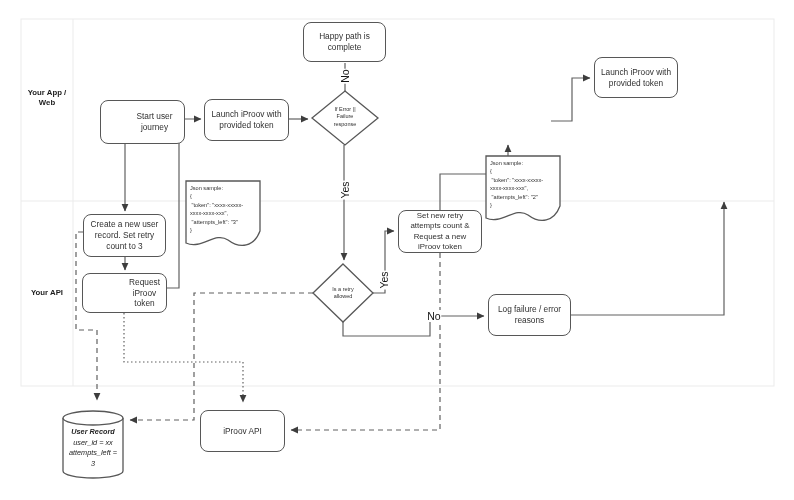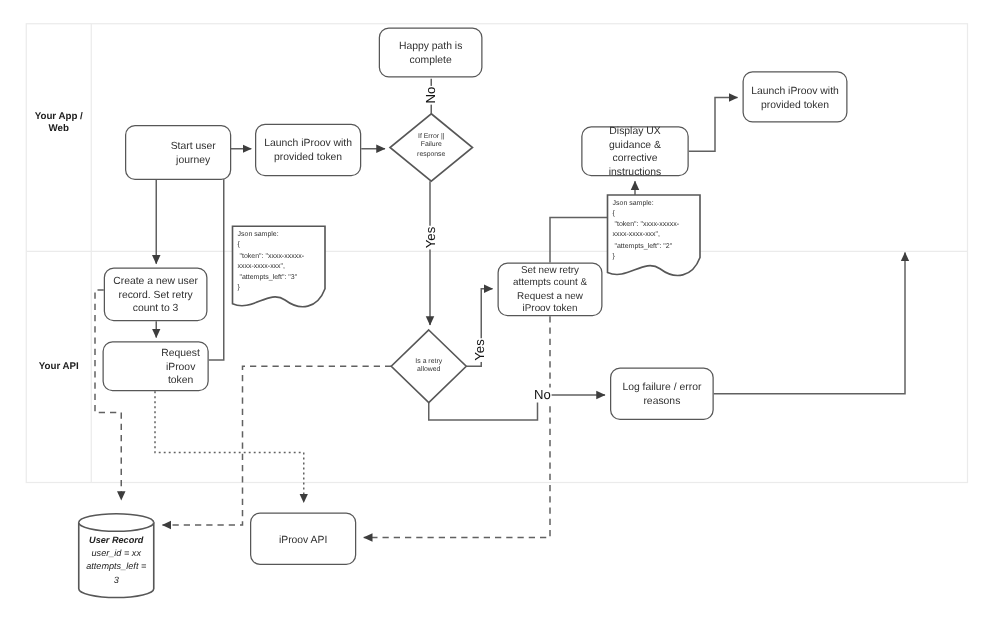--- a/index.html
+++ b/index.html
@@ -77,21 +77,20 @@
   <div class="lane-label" style="left:24px;top:88px;width:46px;">Your App /
 Web</div>
   <div class="lane-label" style="left:24px;top:288px;width:46px;">Your API</div>
 
   <div class="node" style="left:100px;top:100px;width:85px;height:44px;padding-left:28px;">Start user journey</div>
   <div class="node" style="left:204px;top:99px;width:85px;height:42px;">Launch iProov with provided token</div>
   <div class="node" style="left:303px;top:22px;width:83px;height:40px;">Happy path is complete</div>
   <div class="node" style="left:83px;top:214px;width:83px;height:43px;">Create a new user record. Set retry count to 3</div>
   <div class="node" style="left:82px;top:273px;width:85px;height:40px;padding-left:44px;">Request iProov token</div>
   <div class="node small-text" style="left:398px;top:210px;width:84px;height:43px;">Set new retry attempts count &amp; Request a new iProov token</div>
-  <div class="node" style="left:465px;top:101px;width:86px;height:40px;">Display UX guidance &amp; corrective instructions</div>
   <div class="node" style="left:594px;top:57px;width:84px;height:41px;">Launch iProov with provided token</div>
   <div class="node" style="left:488px;top:294px;width:83px;height:42px;">Log failure / error reasons</div>
   <div class="node" style="left:200px;top:410px;width:85px;height:42px;">iProov API</div>
 
   <div class="diamond-label" style="left:313px;top:106px;width:64px;">If Error ||
 Failure
 response</div>
   <div class="diamond-label" style="left:313px;top:286px;width:60px;">Is a retry
 allowed</div>
 

